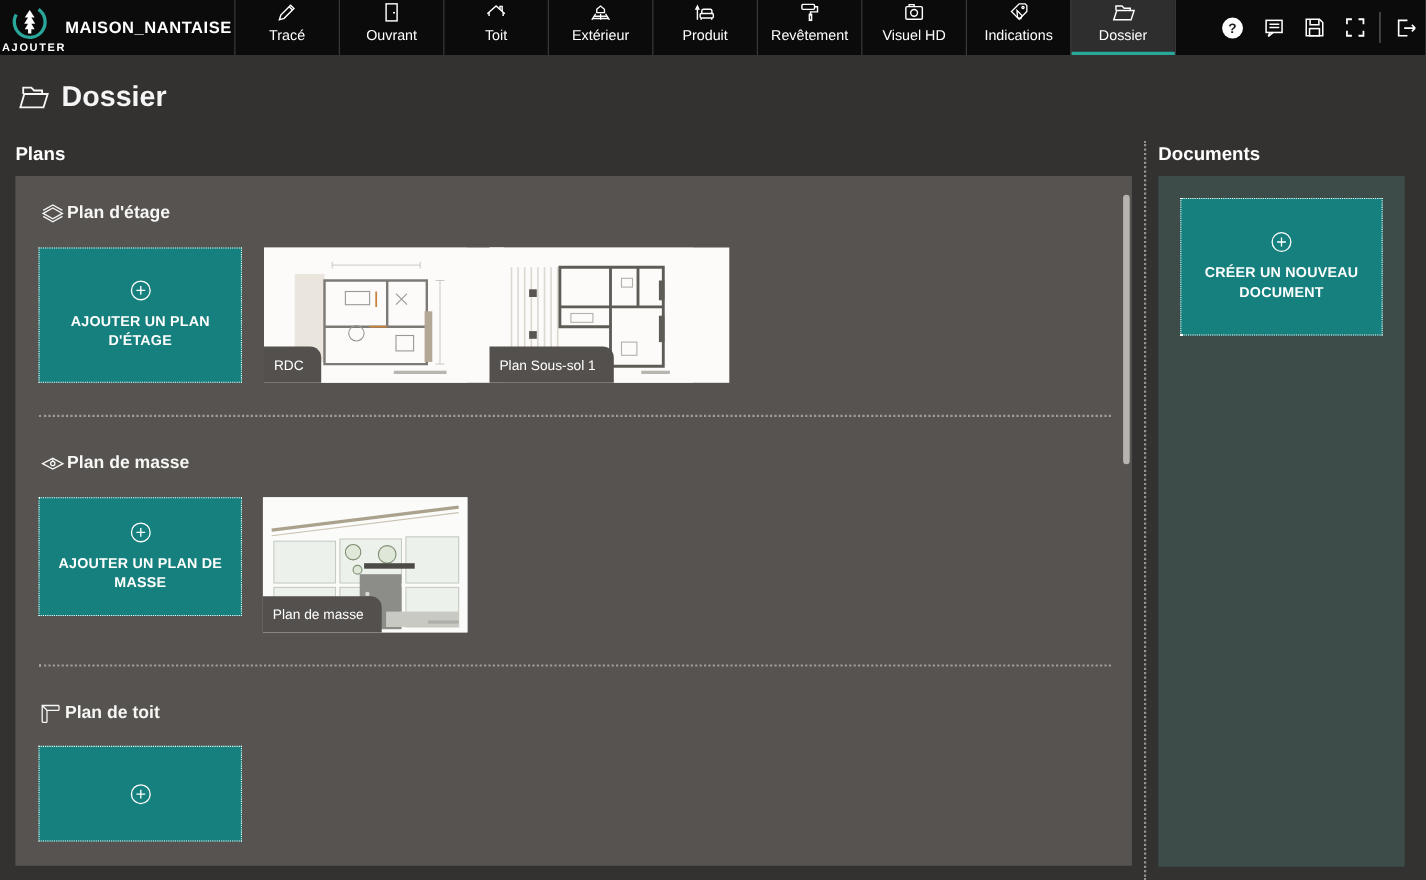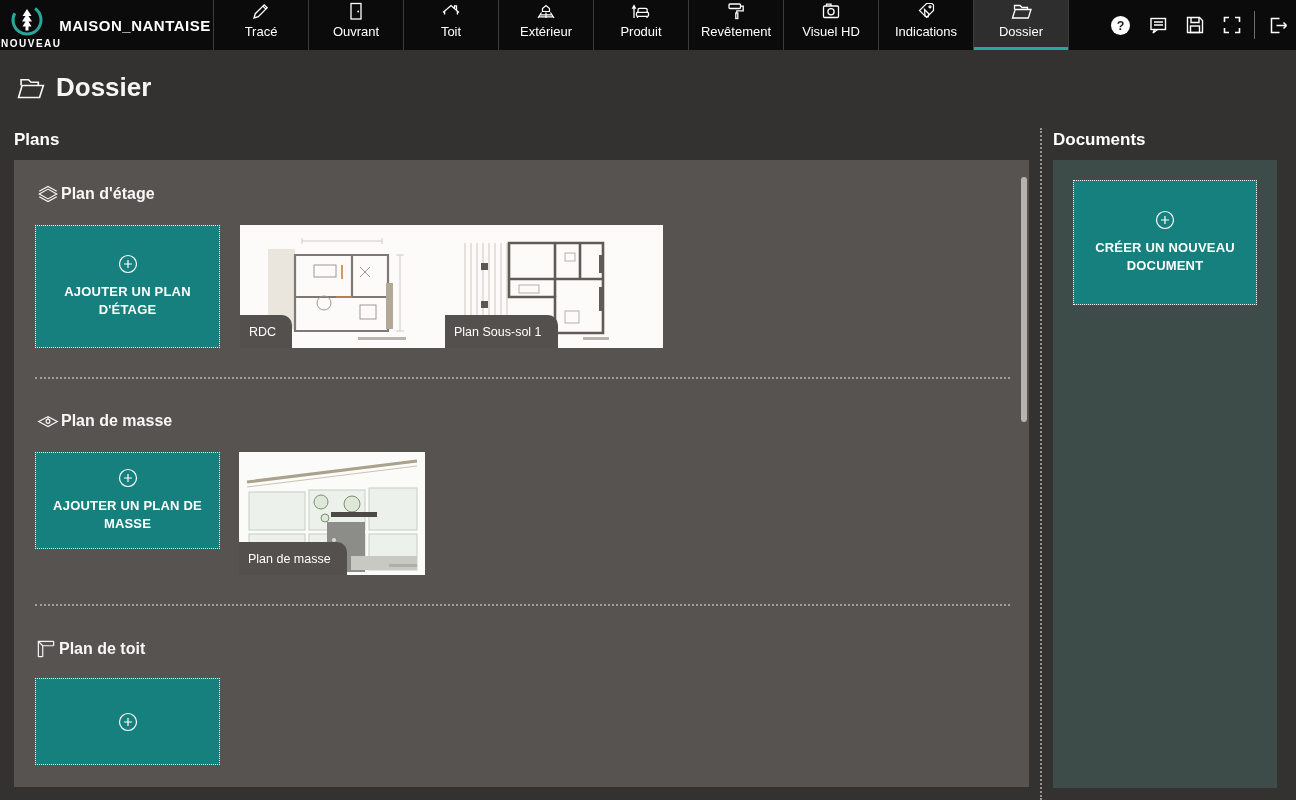--- a/index.html
+++ b/index.html
@@ -53,21 +53,21 @@
 
 <div id="app">
 
   <div class="topbar">
 
     <div class="logo">
       <svg width="42" height="36" viewBox="0 0 42 36">
         <circle cx="20" cy="17" r="14" fill="none" stroke="#2aa79b" stroke-width="3" stroke-dasharray="64 24" transform="rotate(-55 20 17)"></circle>
         <path fill="#fff" d="M20 6l4.5 7h-3l3.5 5.5h-3.5l3 5h-3v4h-3v-4h-3l3-5H15L18.5 13h-3z"></path>
       </svg>
-      <div class="brandname">NOUVEAU</div>
+      <div class="brandname">AJOUTER</div>
     </div>
 
     <div class="projname">MAISON_NANTAISE</div>
 
     <div class="tabs">
       <div class="tab">
         <span class="tab-icon">
           <svg width="22" height="22" viewBox="0 0 22 22" fill="none" stroke="#fff" stroke-width="1.3">
             <path d="M4 18l1.3-4.3L14.2 4.8l3 3L8.3 16.7 4 18z"></path>
               <path d="M12.9 6.1l3 3"></path>
@@ -293,21 +293,21 @@
       <span>
         <svg width="26" height="24" viewBox="0 0 22 22" fill="none" stroke="#f5f5f5" stroke-width="1.1">
           <path d="M2.5 11.5L11 7l8.5 4.5L11 16z"></path>
             <circle cx="11" cy="11.3" r="1.8"></circle>
             <path d="M11 9.5V7.8"></path>
           </svg>
         </span>
       <span class="sec-title">Plan de masse</span>
     </div>
 
-    <div class="add-btn" style="left:21px;top:292px;width:185px;height:97px;">
+    <div class="add-btn" style="left:21px;top:292px;width:185px;height:108px;">
       <span>
         <svg width="20" height="20" viewBox="0 0 20 20" fill="none" stroke="#fff" stroke-width="1.2">
           <circle cx="10" cy="10" r="8.5"></circle>
             <path d="M10 6v8M6 10h8"></path>
           </svg>
         </span>
       <span class="lbl">AJOUTER UN PLAN DE MASSE</span>
     </div>
 
     <div class="thumb" style="left:225px;top:292px;width:186px;">

